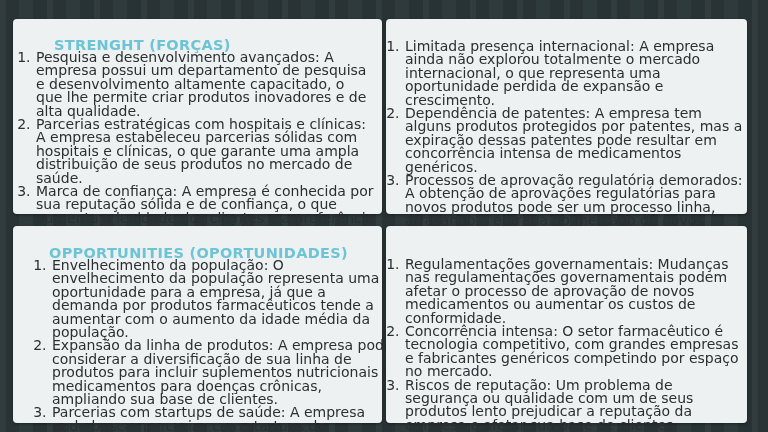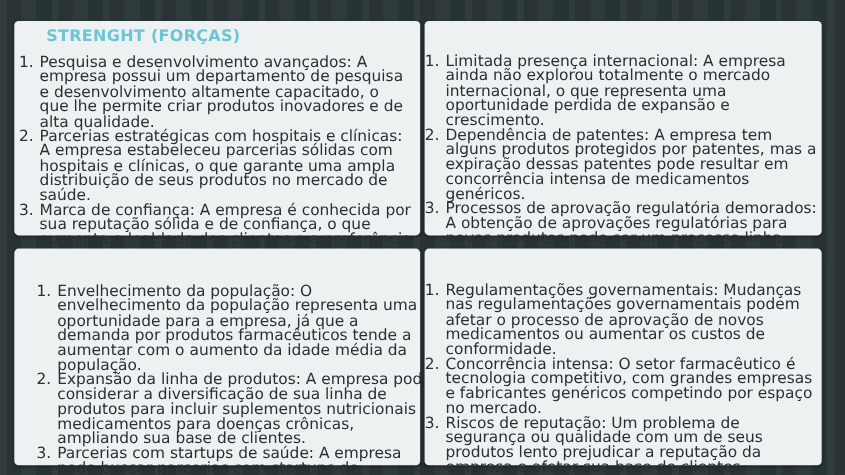--- a/index.html
+++ b/index.html
@@ -15,21 +15,21 @@
     background: repeating-linear-gradient(90deg, rgba(255,255,255,0.03) 0 6px, rgba(0,0,0,0.05) 6px 19px, rgba(255,255,255,0.02) 19px 33px, rgba(0,0,0,0.06) 33px 47px);
   }
   .box {
     position: absolute;
     background: #edf1f2;
     border-radius: 4px;
     box-shadow: 0 1px 3px rgba(0,0,0,0.4);
     box-sizing: border-box;
   }
   .box h2 {
-    margin: 0;
+    margin: 12px;
     color: #6cc4d4;
     font-family: "DejaVu Sans", sans-serif;
     font-weight: bold;
     font-size: 14.5px;
     letter-spacing: 0.3px;
     position: absolute;
   }
   .box ol {
     position: absolute;
     margin: 0; padding: 0 0 0 18px;
@@ -41,21 +41,21 @@
   .box ol li { padding-left: 1px; }
   #b-s { left: 13px; top: 19px; width: 369px; height: 195px; }
   #b-w { left: 386px; top: 19px; width: 361px; height: 195px; }
   #b-o { left: 13px; top: 226px; width: 369px; height: 197px; }
   #b-t { left: 386px; top: 226px; width: 361px; height: 197px; }
   #b-s h2 { left: 29px; top: 6px; }
   #b-w h2 { left: 19px; top: 6px; }
   #b-o h2 { left: 24px; top: 7px; }
   #b-t h2 { left: 34px; top: 7px; }
   #b-s ol { left: 4px; top: 32px; width: 340px; }
-  #b-w ol { left: 0px; top: 31px; width: 340px; }
+  #b-w ol { left: 0px; top: 21px; width: 340px; }
   #b-o ol { left: 20px; top: 33px; width: 345px; }
   #b-t ol { left: 0px; top: 32px; width: 335px; }
 </style>
 </head>
 <body>
 
 <div class="bgstripes"></div>
 
 <section class="box" id="b-s">
   <h2>STRENGHT (FORÇAS)</h2>
@@ -68,20 +68,21 @@
 
 <section class="box" id="b-w">
   <ol>
     <li>Limitada presença internacional: A empresa ainda não explorou totalmente o mercado internacional, o que representa uma oportunidade perdida de expansão e crescimento.</li>
     <li>Dependência de patentes: A empresa tem alguns produtos protegidos por patentes, mas a expiração dessas patentes pode resultar em concorrência intensa de medicamentos genéricos.</li>
     <li>Processos de aprovação regulatória demorados: A obtenção de aprovações regulatórias para novos produtos pode ser um processo linha, atrasando a entrada no mercado de novos medicamentos.</li>
   </ol>
 </section>
 
 <section class="box" id="b-o">
+  <h2>OPPORTUNITIES (OPORTUNIDADES)</h2>
   <ol>
     <li>Envelhecimento da população: O envelhecimento da população representa uma oportunidade para a empresa, já que a demanda por produtos farmacêuticos tende a aumentar com o aumento da idade média da população.</li>
     <li>Expansão da linha de produtos: A empresa pode considerar a diversificação de sua linha de produtos para incluir suplementos nutricionais e medicamentos para doenças crônicas, ampliando sua base de clientes.</li>
     <li>Parcerias com startups de saúde: A empresa pode buscar parcerias com startups de tecnologia na área da saúde para impulsionar a inovação e desenvolver soluções conjuntas.</li>
   </ol>
 </section>
 
 <section class="box" id="b-t">
   <ol>
     <li>Regulamentações governamentais: Mudanças nas regulamentações governamentais podem afetar o processo de aprovação de novos medicamentos ou aumentar os custos de conformidade.</li>

